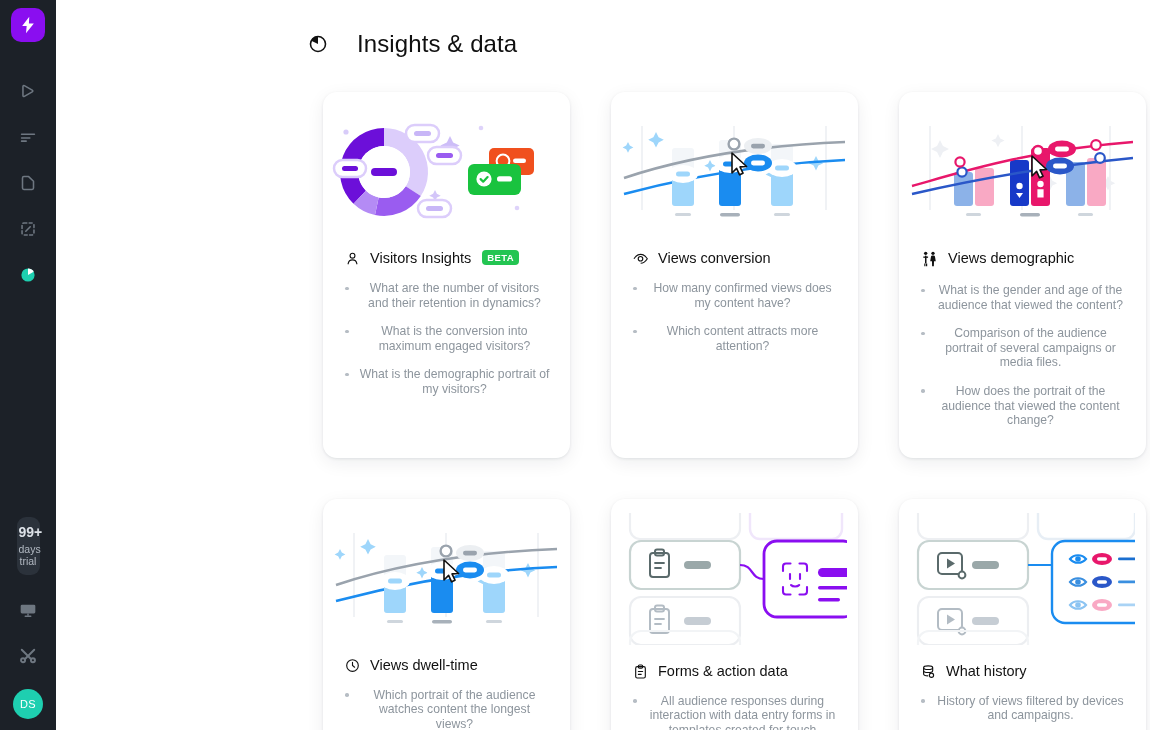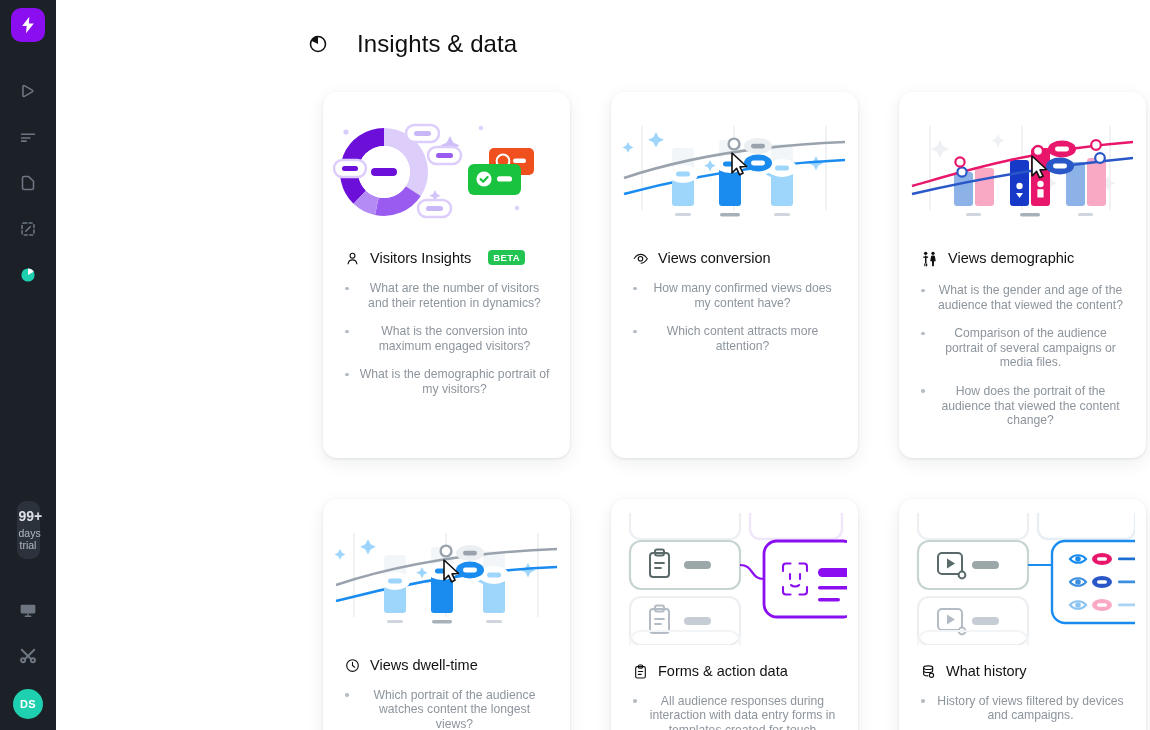--- a/index.html
+++ b/index.html
@@ -32,29 +32,29 @@
     cursor: pointer;
   }
   .nav-item svg { display: block; }
   .spacer { flex: 1; }
   .trial-badge {
     width: 23px; border-radius: 9px;
     background: #2b323b;
     padding: 7px 2px 8px;
     text-align: center;
     color: #c3c9d1;
-    margin-bottom: 28px;
+    margin-bottom: 12px;
   }
   .trial-badge .big { font-size: 14px; font-weight: bold; line-height: 16px; color:#dde2e8; }
   .trial-badge .sm { font-size: 10.5px; line-height: 12px; margin-top: 3px; color:#b2b9c2;}
   .bottom-nav { display: flex; flex-direction: column; align-items: center; gap: 0; }
   .avatar {
     width: 30px; height: 30px; border-radius: 50%;
     background: #1ecfb0;
-    color: #fff; font-size: 11px; font-weight: bold;
+    color: #fff; font-size: 11px; font-weight: normal;
     display: flex; align-items: center; justify-content: center;
     margin-top: 10px; margin-bottom: 11px;
     letter-spacing: .3px;
   }
 
   
   .main {
     flex: 1; height: 730px;
     background: #fff;
     overflow: hidden;
@@ -95,21 +95,21 @@
   .illu-flat { height: 140px; margin-top: 10px; }
   .card-title {
     display: flex; align-items: flex-start; gap: 9px;
     padding: 14px 20px 0 21px;
   }
   .card-title .ttxt { font-size: 14.5px; color: #111; }
   .beta {
     background: #23c552; color: #fff;
     font-size: 9.5px; font-weight: bold; letter-spacing: .4px;
     padding: 2px 5px 2px 5px; border-radius: 4px;
-    margin-left: 8px;
+    margin-left: 2px;
   }
   ul.qlist { list-style: none; padding: 14px 20px 0 36px; text-align: center; }
   ul.qlist li {
     position: relative;
     font-size: 12.2px; line-height: 14.6px;
     color: #8d959d;
     margin-bottom: 14px;
   }
   ul.qlist li::before {
     content: "";

